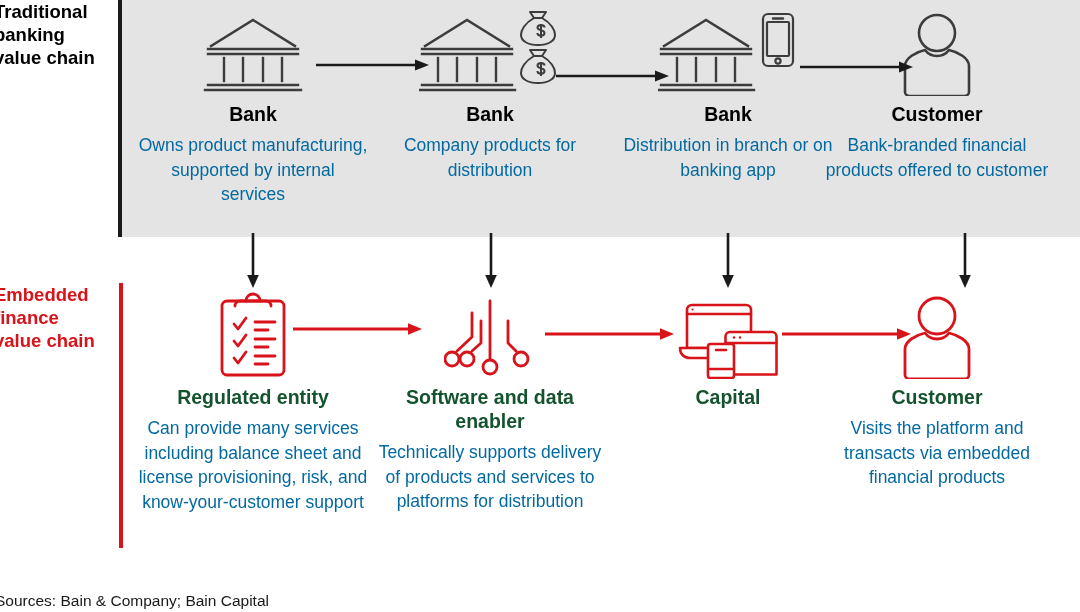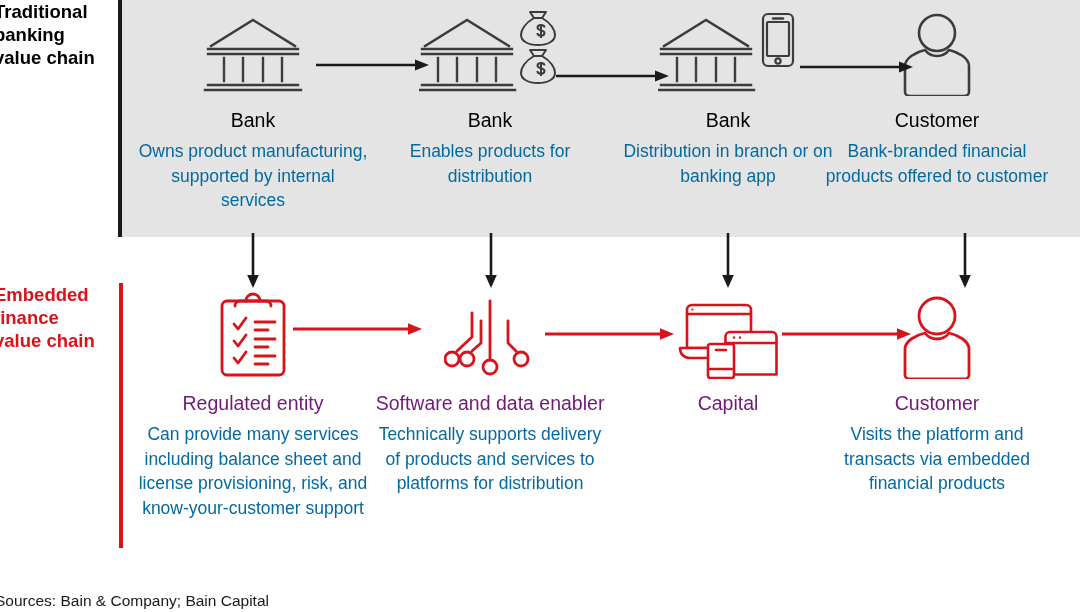--- a/index.html
+++ b/index.html
@@ -79,26 +79,26 @@
 
   .icon-slot {
     height: 96px;
     display: flex;
     align-items: flex-end;
     justify-content: center;
     position: relative;
   }
   .stage-title {
     font-size: 19.5px;
-    font-weight: normal;
-    margin-top: 12px;
+    font-weight: bold;
+    margin-top: 6px;
     line-height: 24px;
   }
   .row-top .stage-title { color: #000000; }
-  .row-bottom .stage-title { color: #701a75; }
+  .row-bottom .stage-title { color: #14532d; }
 
   .stage-desc {
     font-size: 17.5px;
     line-height: 24.5px;
     margin-top: 7px;
     color: #0369a1;
   }
 
   
   .h-arrow {
@@ -181,21 +181,21 @@
         <path d="M111 8 l16 0 l-4 6 l-8 0 z"></path>
         <path d="M115 14 c-9 5 -13 12 -13 17 c0 6 7 10 17 10 c10 0 17 -4 17 -10 c0 -5 -4 -12 -13 -17 z"></path>
         <path d="M122 20 v14 M125.5 23.5 c0 -1.8 -2 -2.6 -3.5 -2.6 c-1.8 0 -3.5 0.9 -3.5 2.6 c0 3.4 7 2 7 5.4 c0 1.8 -1.8 2.7 -3.5 2.7 c-1.8 0 -3.6 -0.9 -3.6 -2.7"></path>
         <path d="M111 46 l16 0 l-4 6 l-8 0 z"></path>
         <path d="M115 52 c-9 5 -13 12 -13 17 c0 6 7 10 17 10 c10 0 17 -4 17 -10 c0 -5 -4 -12 -13 -17 z"></path>
         <path d="M122 58 v14 M125.5 61.5 c0 -1.8 -2 -2.6 -3.5 -2.6 c-1.8 0 -3.5 0.9 -3.5 2.6 c0 3.4 7 2 7 5.4 c0 1.8 -1.8 2.7 -3.5 2.7 c-1.8 0 -3.6 -0.9 -3.6 -2.7"></path>
       </g>
     </svg>
   </div>
   <div class="stage-title">Bank</div>
-  <div class="stage-desc">Enables products for distribution</div>
+  <div class="stage-desc">Company products for distribution</div>
 </div>
 
 <div class="col col-2 row-top">
   <div class="icon-slot">
     <svg width="140" height="90" viewBox="0 0 140 90" aria-hidden="true">
       <g fill="none" stroke="#3c3c3c" stroke-width="2.4" stroke-linecap="square">
         <path d="M6 40 L48 14 L90 40"></path>
         <line x1="3" y1="43" x2="93" y2="43"></line>
         <line x1="3" y1="48" x2="93" y2="48"></line>
         <line x1="19" y1="52" x2="19" y2="75"></line>

